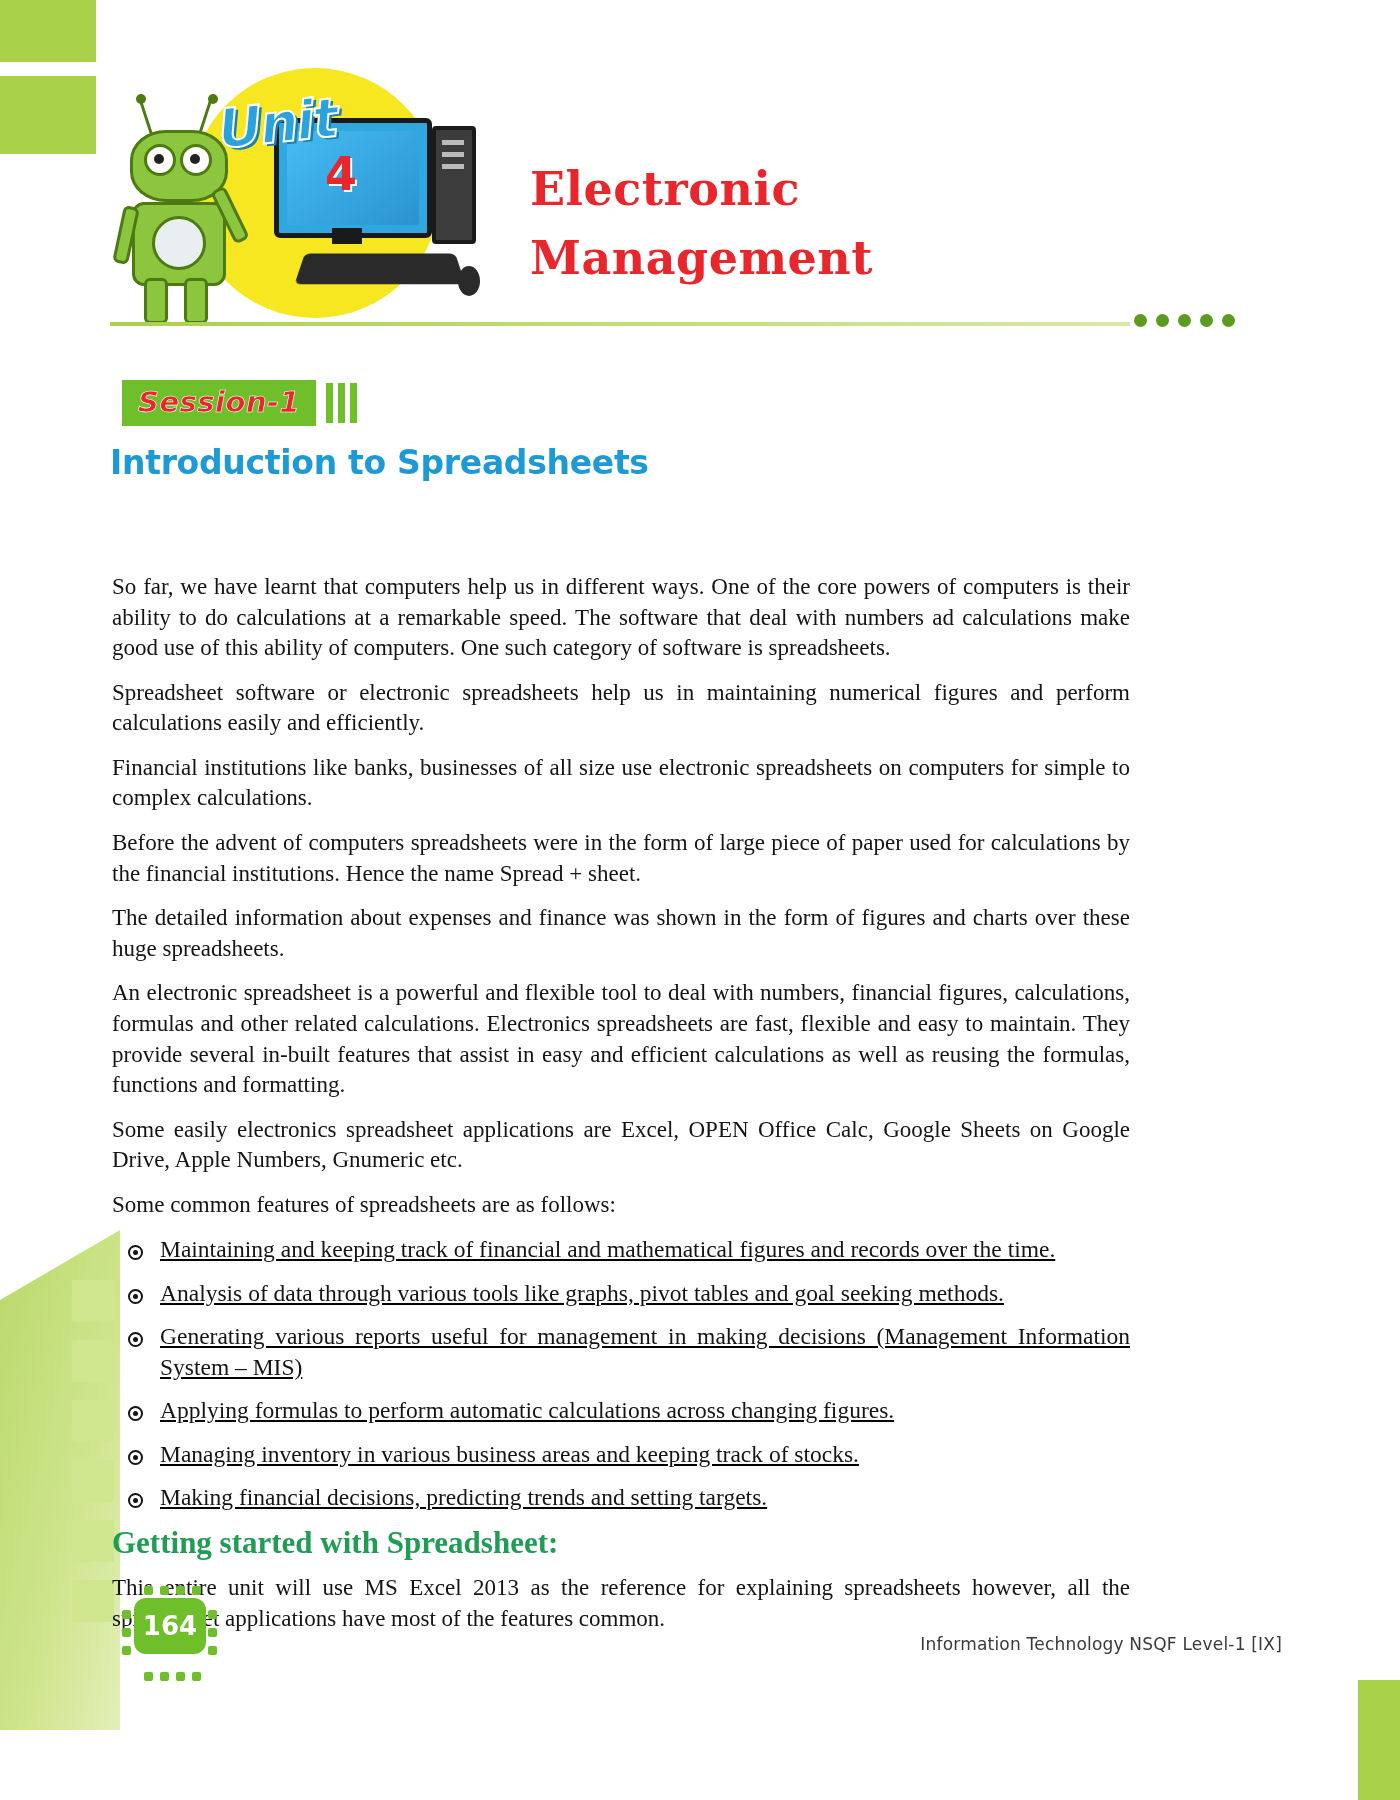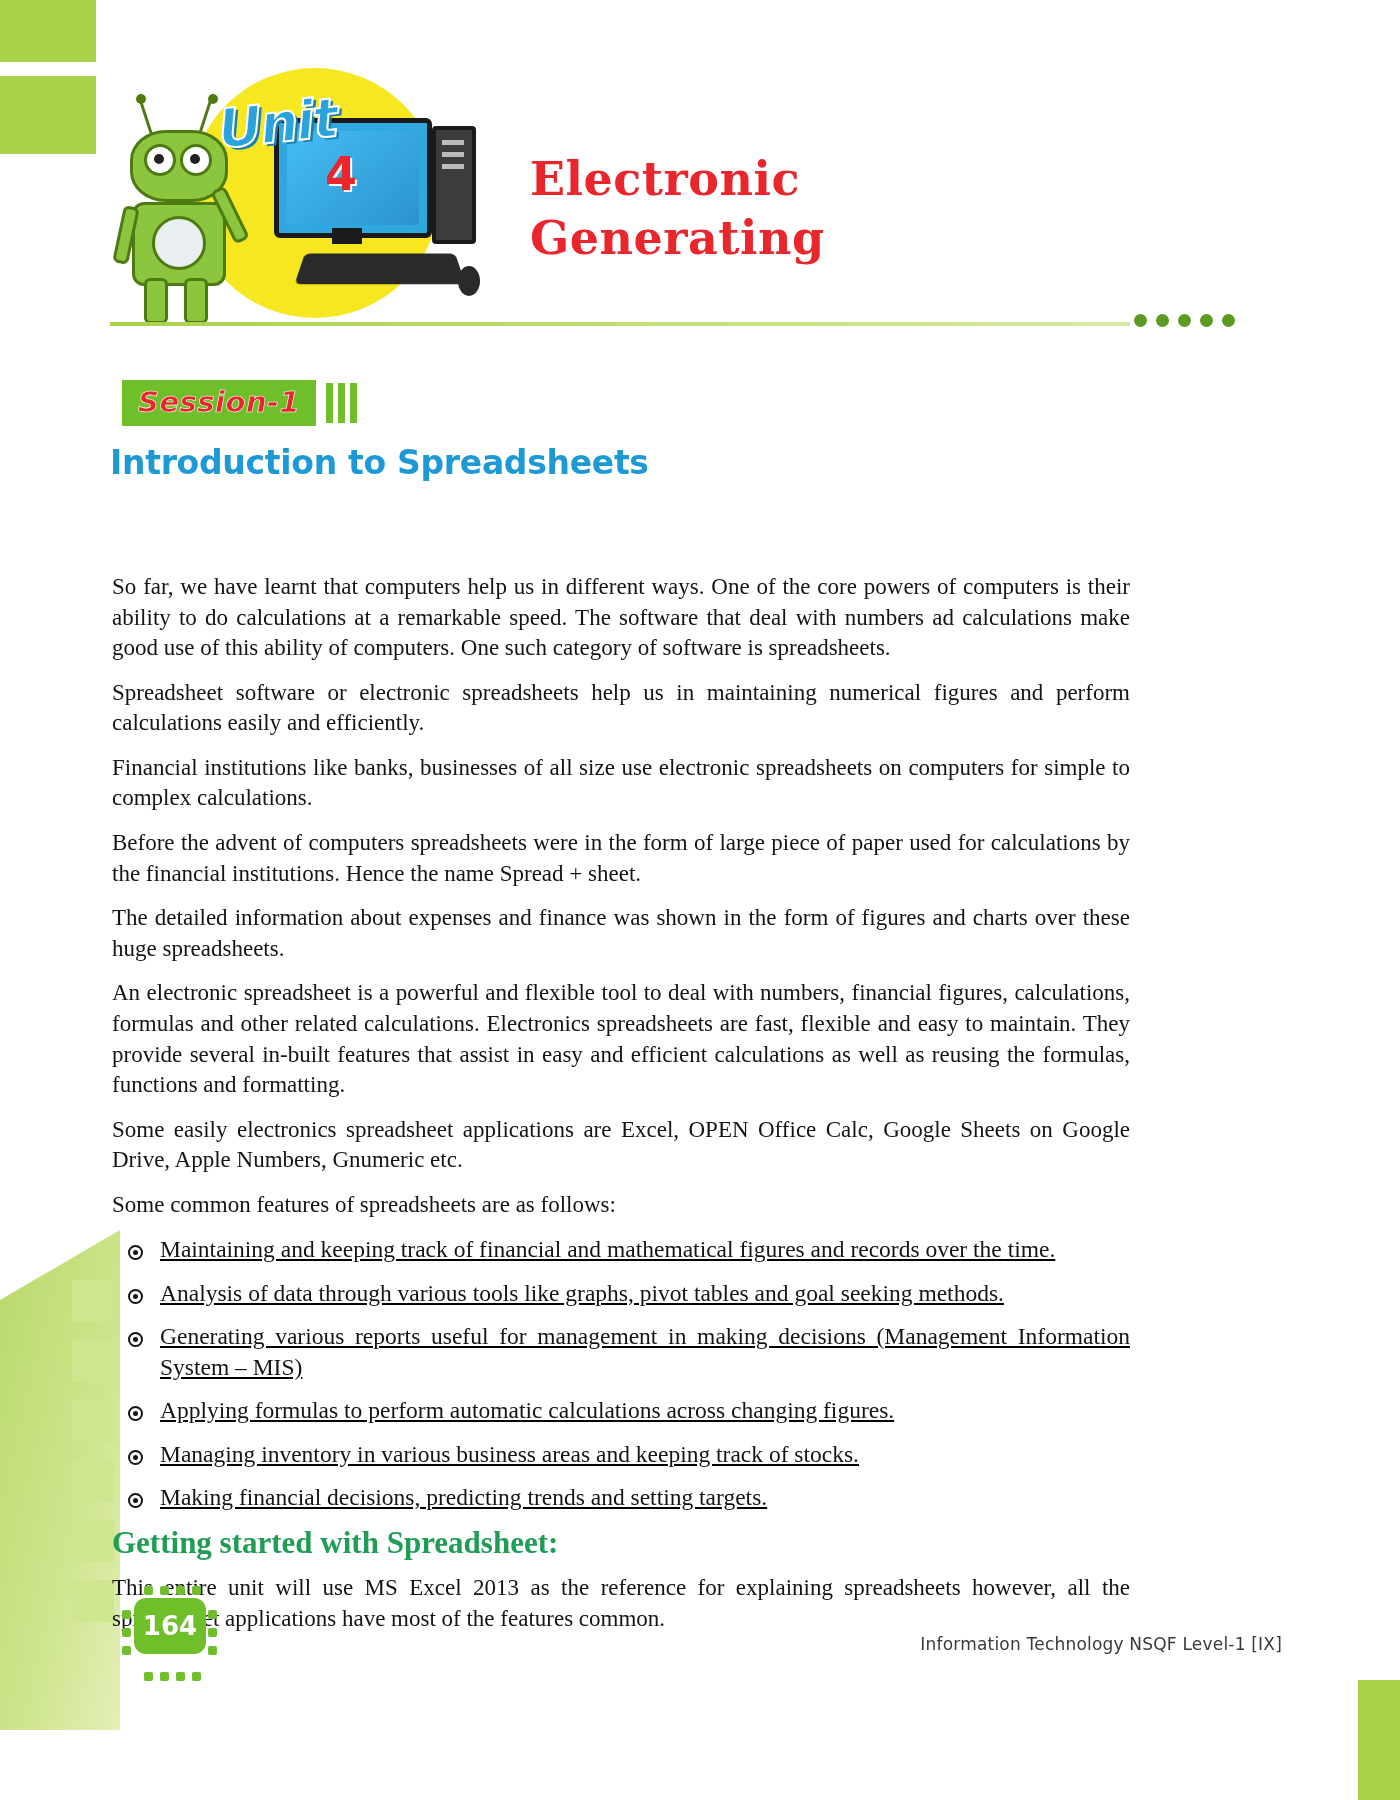--- a/index.html
+++ b/index.html
@@ -175,20 +175,21 @@
   .title-block {
     position: absolute; left: 420px; top: 110px;
   }
   .title-block .t {
     font-family: "DejaVu Serif", serif;
     font-weight: bold;
     font-size: 46px;
     line-height: 1.28;
     color: #e8262b;
     letter-spacing: 0.5px;
+    margin-top: 10px;
   }
   .header-rule {
     position: absolute;
     left: 110px; top: 322px;
     width: 1020px; height: 4px;
     background: linear-gradient(to right, #a9d14a, #d9e9a5);
   }
   .header-dots {
     position: absolute; left: 1134px; top: 314px;
     display: flex; gap: 9px; align-items: center;
@@ -355,21 +356,21 @@
         <div class="slot c"></div>
     </div>
     <div class="keyboard"></div>
     <div class="mouse"></div>
   </div>
 
   <div class="unit-word">Unit</div>
 
   <div class="title-block">
     <div class="t">Electronic</div>
-    <div class="t">Generating</div>
+    <div class="t">Management</div>
   </div>
 </div>
 <div class="header-rule"></div>
 <div class="header-dots">
   <i></i>
     <i></i>
     <i></i>
     <i></i>
     <i></i>
 </div>

